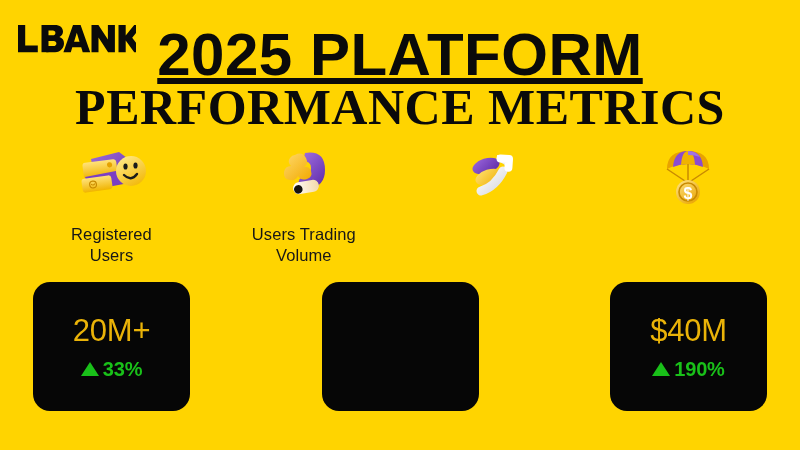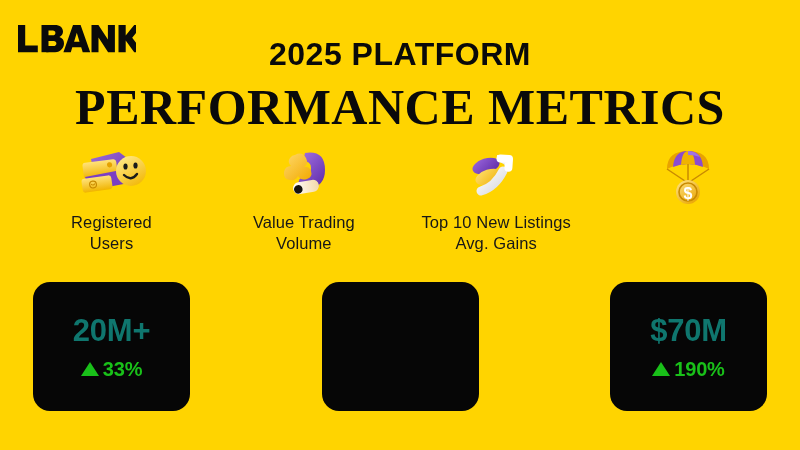--- a/index.html
+++ b/index.html
@@ -39,21 +39,21 @@
   .title-line {
     display: block;
     font-family: "Liberation Sans", sans-serif;
     font-weight: 700;
     font-size: 52px;
     line-height: 53px;
     letter-spacing: 0.5px;
     color: #0a0a0a;
     white-space: nowrap;
   }
-  .title-line-1 { font-size: 32px; }
+  .title-line-1 { font-size: 60px; text-decoration: underline; }
   .title-line-2 { font-size: 50px; font-family: Liberation Serif, serif; }
 
   
   .metrics {
     position: absolute;
     left: 0;
     top: 138px;
     width: 800px;
     display: flex;
     justify-content: space-between;
@@ -70,21 +70,21 @@
   .metric-icon {
     width: 86px;
     height: 72px;
     display: flex;
     align-items: center;
     justify-content: center;
   }
   .metric-icon svg { display: block; }
 
   .metric-label {
-    margin-top: 2px;
+    margin-top: 14px;
     text-align: center;
     font-size: 16.5px;
     line-height: 21px;
     font-weight: 400;
     color: #171717;
     letter-spacing: 0.1px;
     white-space: pre-line;
   }
 
   
@@ -103,22 +103,22 @@
     height: 129px;
     background: #060606;
     border-radius: 17px;
     display: flex;
     flex-direction: column;
     align-items: center;
     justify-content: center;
   }
   .card-value {
     font-size: 31px;
-    font-weight: 700;
-    color: #0f766e;
+    font-weight: 400;
+    color: #eab308;
     letter-spacing: -0.2px;
     line-height: 34px;
   }
   .card-delta {
     margin-top: 11px;
     display: flex;
     align-items: center;
     justify-content: center;
     gap: 2px;
   }
@@ -231,21 +231,21 @@
         <path d="M44,14 q20,-3 20,17 q0,16 -16,19 q-8,2 -10,-4 q-2,-7 6,-9
                  q6,-2 6,-8 q0,-7 -8,-7 Z" fill="url(#pu2)"></path>
 
         <path d="M34,16 q7,-4 11,3 q3,6 -2,9 q5,-1 7,4 q2,6 -4,8 q-6,2 -9,-3
                  q-2,5 -8,4 q-7,-1 -6,-8 q1,-6 7,-6 q-4,-4 -1,-8 q2,-3 5,-3 Z" fill="url(#yl2)"></path>
 
         <rect x="32" y="42" width="26" height="12" rx="6" fill="url(#cr2)" transform="rotate(-10 45 48)"></rect>
         <circle cx="37" cy="49" r="4.3" fill="#15130F" transform="rotate(-10 45 48)"></circle>
       </svg>
     </div>
-    <div class="metric-label">Value Trading
+    <div class="metric-label">Users Trading
 Volume</div>
   </div>
 
   <div class="metric-col">
     <div class="metric-icon">
       <svg width="86" height="70" viewBox="0 0 86 70">
         <defs>
           <linearGradient id="wh3" x1="0" y1="0" x2="1" y2="1">
             <stop offset="0" stop-color="#FFFFFF"></stop>
               <stop offset="1" stop-color="#D8D8DE"></stop>
@@ -262,22 +262,20 @@
 
         <ellipse cx="33" cy="27" rx="14" ry="7.5" fill="url(#pu3)" transform="rotate(-18 33 27)"></ellipse>
 
         <ellipse cx="36" cy="38" rx="14" ry="7.5" fill="url(#yl3)" transform="rotate(-18 36 38)"></ellipse>
 
         <path d="M28,52 q14,-4 22,-20" fill="none" stroke="url(#wh3)" stroke-width="9" stroke-linecap="round"></path>
         <path d="M44,16 l14,1 l-1,14 l-5,-5 l-8,-5 Z" fill="url(#wh3)"></path>
         <path d="M47.5,19.5 l8.5,0.6 l-0.6,8.6" fill="none" stroke="#FFFFFF" stroke-width="8" stroke-linecap="round" stroke-linejoin="round"></path>
       </svg>
     </div>
-    <div class="metric-label">Top 10 New Listings
-Avg. Gains</div>
   </div>
 
   <div class="metric-col">
     <div class="metric-icon">
       <svg width="86" height="70" viewBox="0 0 86 70">
         <defs>
           <linearGradient id="yl4" x1="0" y1="0" x2="0" y2="1">
             <stop offset="0" stop-color="#FFDE72"></stop>
               <stop offset="1" stop-color="#EDA800"></stop>
           </linearGradient>
@@ -310,19 +308,19 @@
       <span class="delta-tri"></span>
       <span class="delta-text">33%</span>
     </div>
   </div>
 
 
   <div class="card">
   </div>
 
   <div class="card">
-    <div class="card-value">$70M</div>
+    <div class="card-value">$40M</div>
     <div class="card-delta">
       <span class="delta-tri"></span>
       <span class="delta-text">190%</span>
     </div>
   </div>
 </div>
 
 </body></html>

